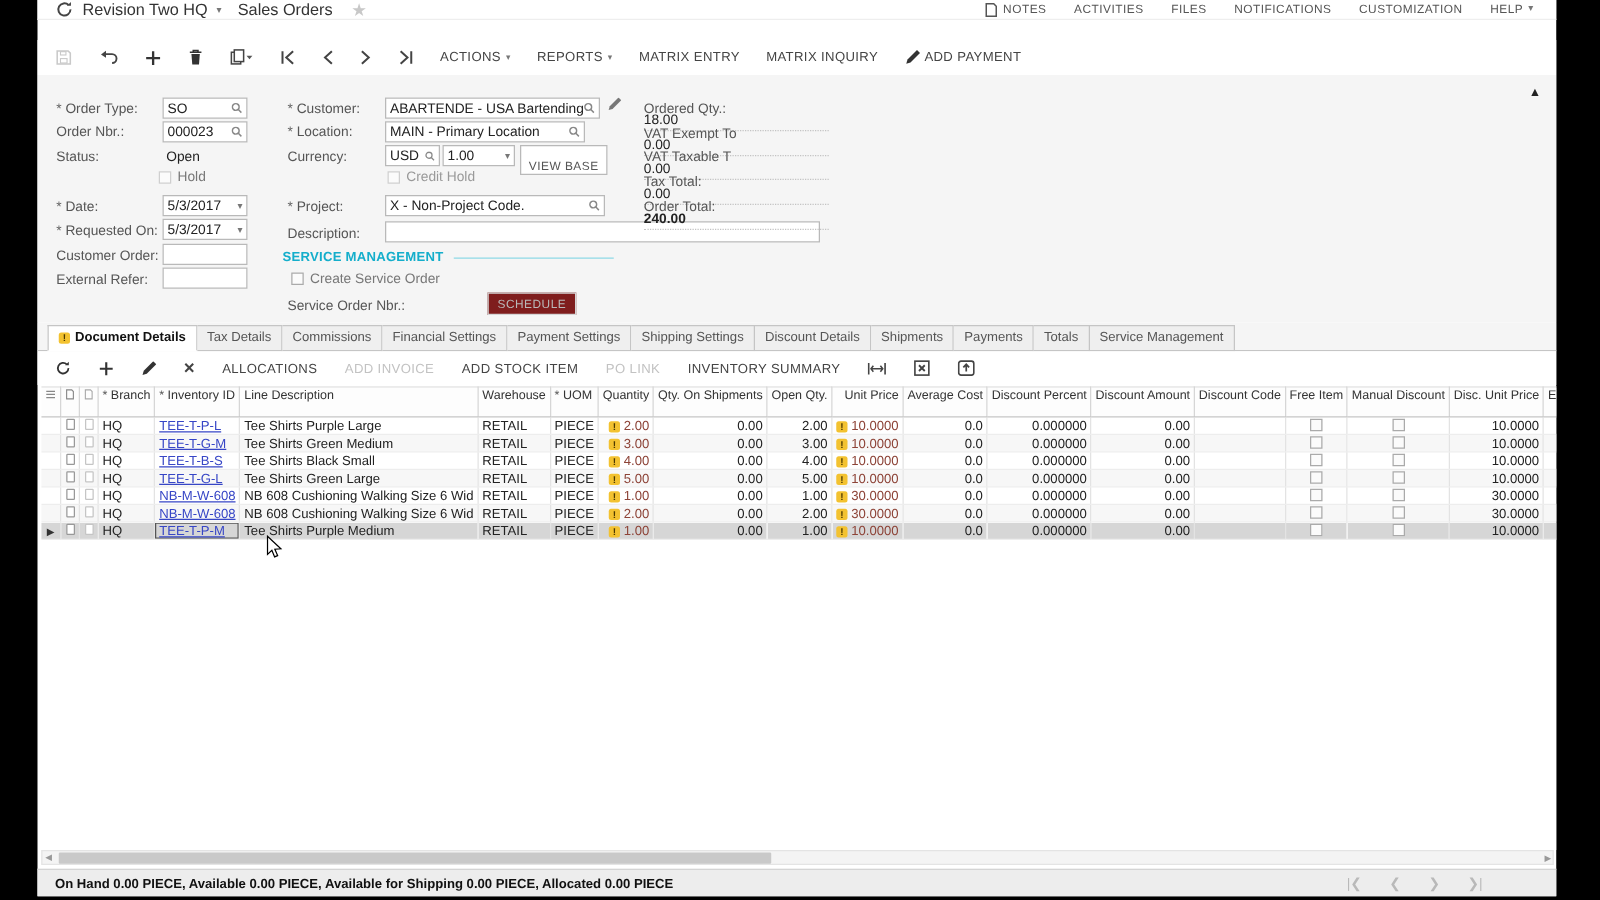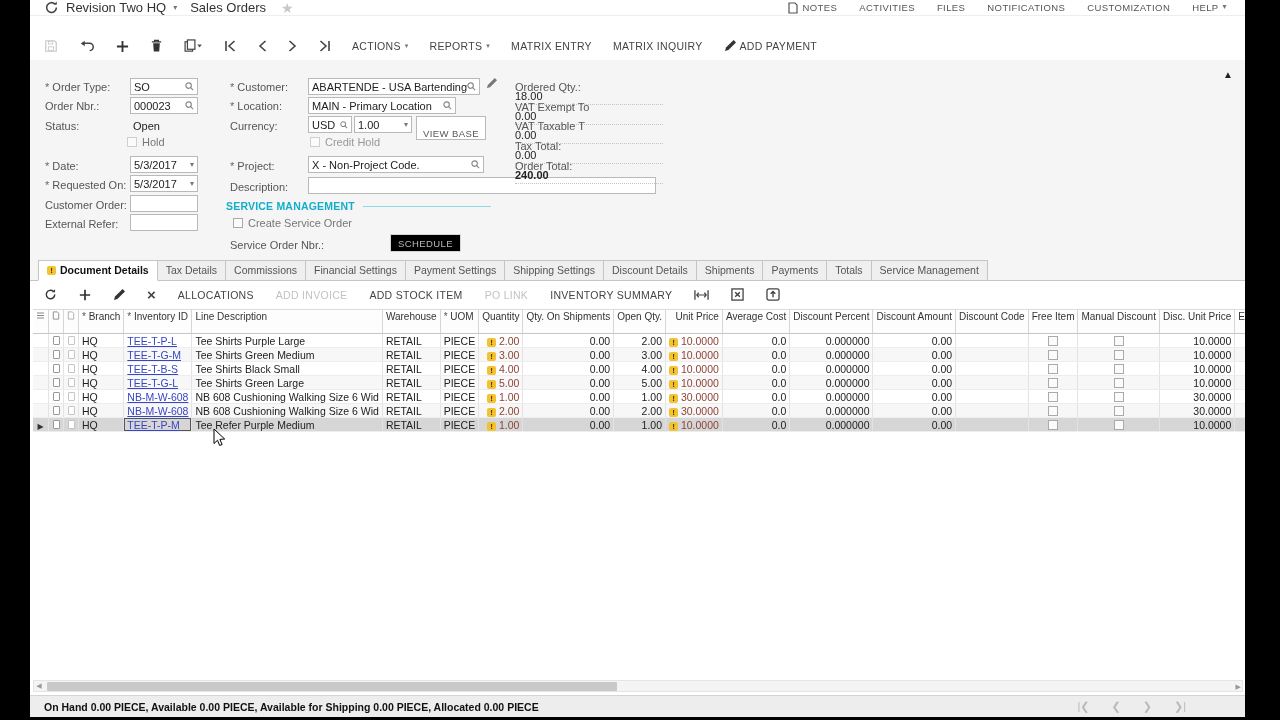--- a/index.html
+++ b/index.html
@@ -30,21 +30,21 @@
   .fbox .grow { flex:1 1 auto; overflow:hidden; }
   .fbox .mag, .fbox .dd { flex:0 0 auto; }
   .dd { font-size:8px; color:#777; padding-left:2px; }
   .cb { display:inline-block; width:10px; height:10px; background:#fbfbfb; border:1px solid #aaa; vertical-align:-1px; }
   .chkrow { position:absolute; display:flex; align-items:center; gap:5px; color:#777; }
   .ro-row { position:absolute; width:148px; border-bottom:1px dotted #c3c3c3; text-align:left; font-size:11px; color:#222; padding-bottom:2px;margin-top:12px; }
   .ro-label { position:absolute; font-size:11px; color:#555; }
   .sm-title { position:absolute; color:#14aecb; font-size:10.5px; font-weight:bold; letter-spacing:.2px; display:flex; align-items:center; gap:8px; }
   .sm-title .rule { display:inline-block; width:128px; height:1px; background:#8ed9e6; }
   .btn { border:1px solid #b9b9b9; background:#fff; color:#555; font-size:9.5px; letter-spacing:.4px; padding:2px 7px; font-family:inherit; }
-  .btn.disabled { background:#000000; border-color:#d5d5d5; color:#b9b9b9; }
+  .btn.disabled { background:#7f1d1d; border-color:#d5d5d5; color:#b9b9b9; }
   .collapse-arrow { position:absolute; right:12px; top:9px; color:#222; font-size:10px; }
 
   
   .tab-bar { position:absolute; left:0; top:258px; right:0; height:23px; background:#f5f5f5; border-bottom:1px solid #c5c5c5; padding-left:8px; display:flex; align-items:flex-end; }
   .tab { font-size:10.5px; color:#555; background:#efefef; border:1px solid #c5c5c5; border-left:none; padding:3px 8px 4px; margin-bottom:-1px; display:flex; align-items:center; gap:4px; white-space:nowrap; cursor:default; }
   .tab:first-child { border-left:1px solid #c5c5c5; }
   .tab.active { background:#fff; color:#111; font-weight:bold; border-bottom:1px solid #fff; }
 
   .warn-ico { display:inline-block; width:9px; height:9px; border-radius:2px; background:#f3c230; color:#4d3a00; font-size:8px; line-height:9px; text-align:center; font-weight:bold; }
 
@@ -241,21 +241,21 @@
             <path d="M6.3 6.3 9 9" stroke="#888" stroke-width="1.3"></path>
           </svg>
         </span>
     </div>
     <span class="fl" style="left:456px; top:18px">
         <svg width="11" height="11" viewBox="0 0 12 12">
           <path d="M1 11l1-3.4L9.6 0 12 2.4 4.4 10z" fill="#777"></path>
         </svg>
       </span>
     <span class="fl req" style="left:200px; top:40px">Location:</span>
-    <div class="fbox" style="left:278px; top:37px; width:148px">
+    <div class="fbox" style="left:278px; top:37px; width:160px">
       <span class="grow">MAIN - Primary Location</span>
       <span class="mag">
           <svg width="9" height="9" viewBox="0 0 10 10">
             <circle cx="4" cy="4" r="3" fill="none" stroke="#888" stroke-width="1.3"></circle>
             <path d="M6.3 6.3 9 9" stroke="#888" stroke-width="1.3"></path>
           </svg>
         </span>
     </div>
     <span class="fl" style="left:200px; top:60px">Currency:</span>
     <div class="fbox" style="left:278px; top:56px; width:44px">
@@ -565,21 +565,21 @@
             <td class="ctr"><span class="cb"></span></td>
             <td class="num"><span class="">30.0000</span></td>
             <td class="num"></td>
           </tr>
           <tr class="selected">
             <td class="ctr"><span class="rowptr">▶</span></td>
             <td class="ctr"><span class="mini-page"></span></td>
             <td class="ctr"><span class="mini-page light"></span></td>
             <td class=""><span class="">HQ</span></td>
             <td class="link active-cell">TEE-T-P-M</td>
-            <td class=""><span class="">Tee Refer Purple Medium</span></td>
+            <td class=""><span class="">Tee Shirts Purple Medium</span></td>
             <td class=""><span class="">RETAIL</span></td>
             <td class=""><span class="">PIECE</span></td>
             <td class="num"><span class="warn-ico">!</span> <span class="wv">1.00</span></td>
             <td class="num"><span class="">0.00</span></td>
             <td class="num"><span class="">1.00</span></td>
             <td class="num"><span class="warn-ico">!</span> <span class="wv">10.0000</span></td>
             <td class="num"><span class="">0.0</span></td>
             <td class="num"><span class="">0.000000</span></td>
             <td class="num"><span class="">0.00</span></td>
             <td class=""><span class=""></span></td>

